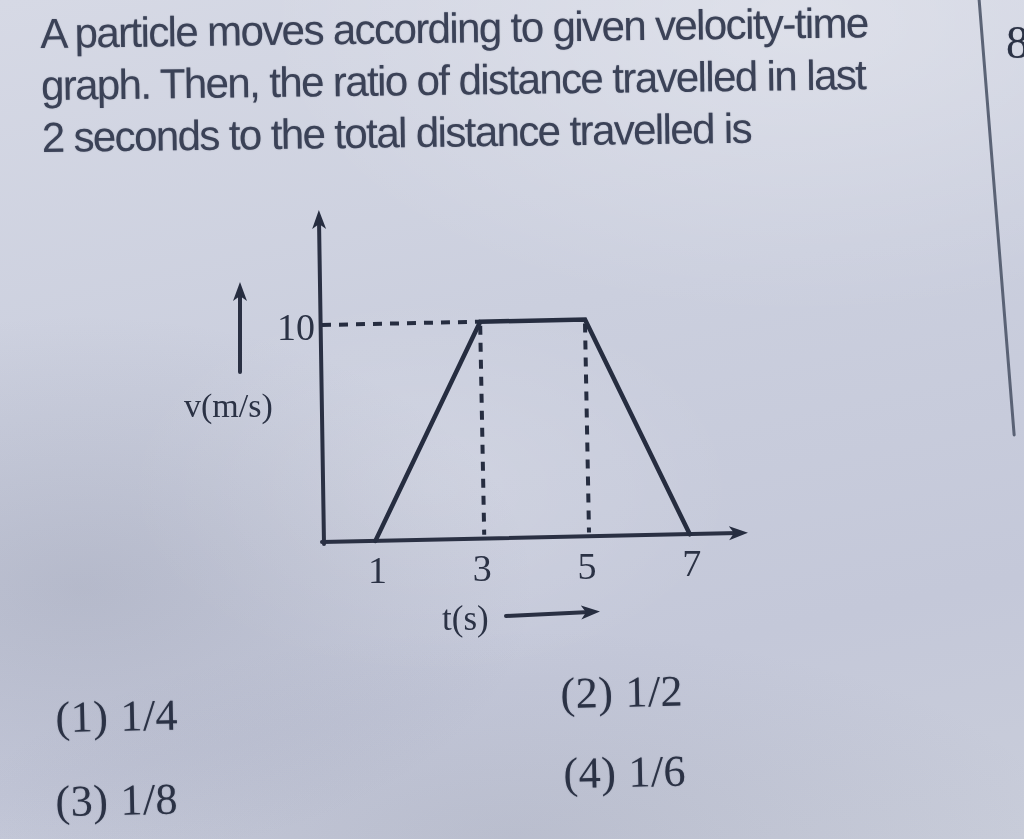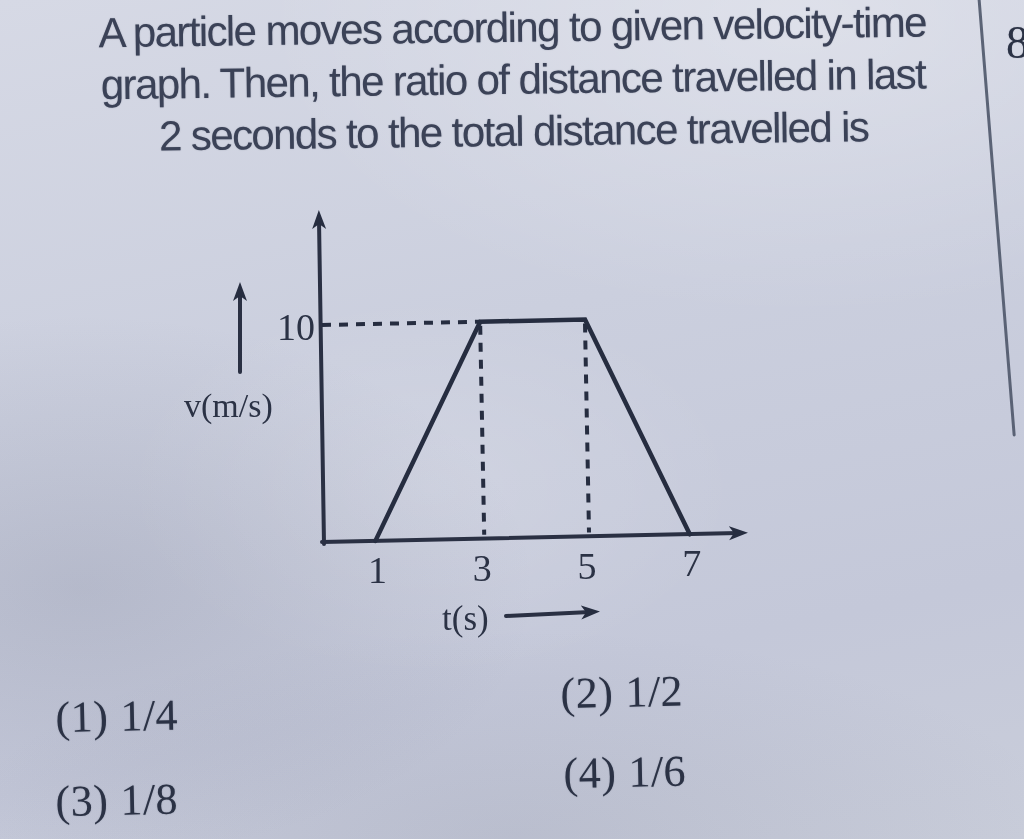--- a/index.html
+++ b/index.html
@@ -6,21 +6,20 @@
   .page{
     position:relative;width:1024px;height:839px;overflow:hidden;
     background:
       radial-gradient(ellipse 900px 500px at 78% 2%, rgba(255,255,255,.28), rgba(255,255,255,0) 60%),
       radial-gradient(ellipse 700px 420px at 8% 70%, rgba(84,90,114,.16), rgba(84,90,114,0) 65%),
       radial-gradient(ellipse 520px 320px at 42% 58%, rgba(255,255,255,.14), rgba(255,255,255,0) 60%),
       radial-gradient(ellipse 800px 300px at 50% 100%, rgba(96,102,128,.13), rgba(96,102,128,0) 70%),
       linear-gradient(168deg,#d6d9e5 0%, #cbcfde 40%, #c4c8d9 75%, #c9cdda 100%);
     font-family:"Liberation Serif", serif;
     color:#2b3245;
-    text-align:center;
   }
   .question{
     position:absolute;left:40px;top:8px;width:944px;
     font-family:"Liberation Sans", sans-serif;
     font-size:42px;line-height:52px;letter-spacing:-1.6px;
     color:#3b4257;
     transform:rotate(-0.75deg);transform-origin:0 0;
     text-shadow:0 0 1.2px rgba(59,66,87,.45);
   }
   .qline{white-space:nowrap;}

